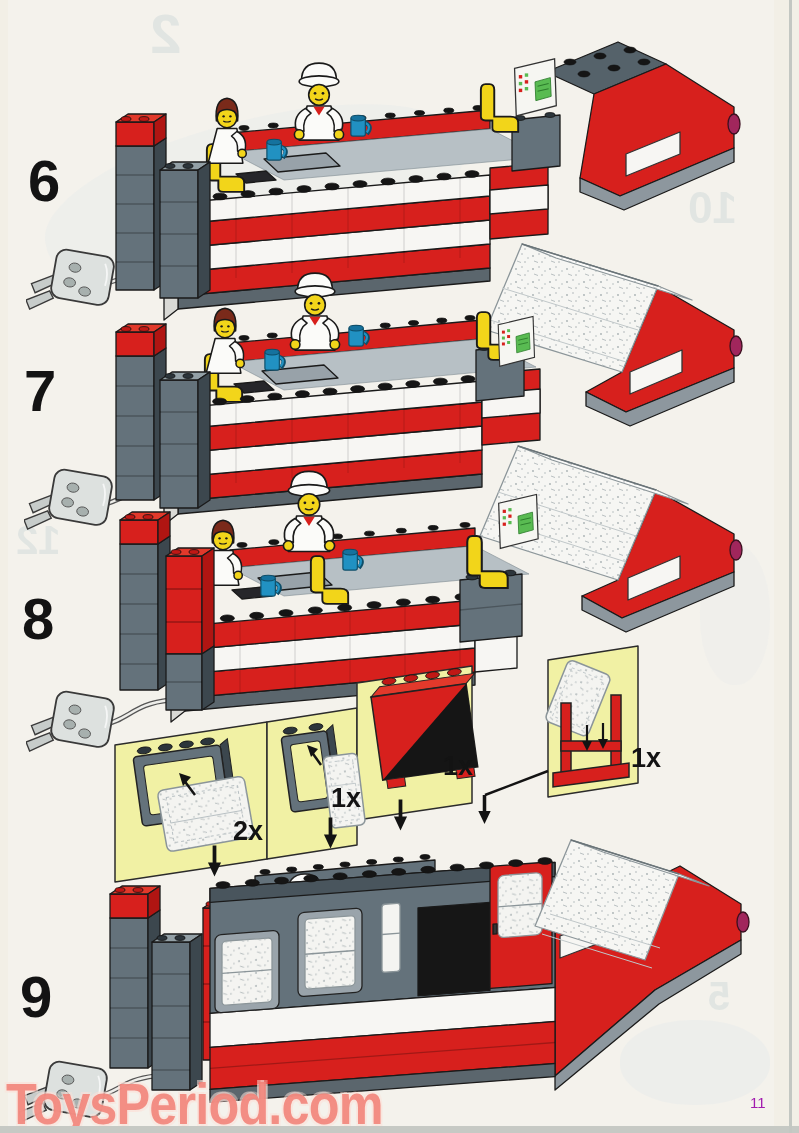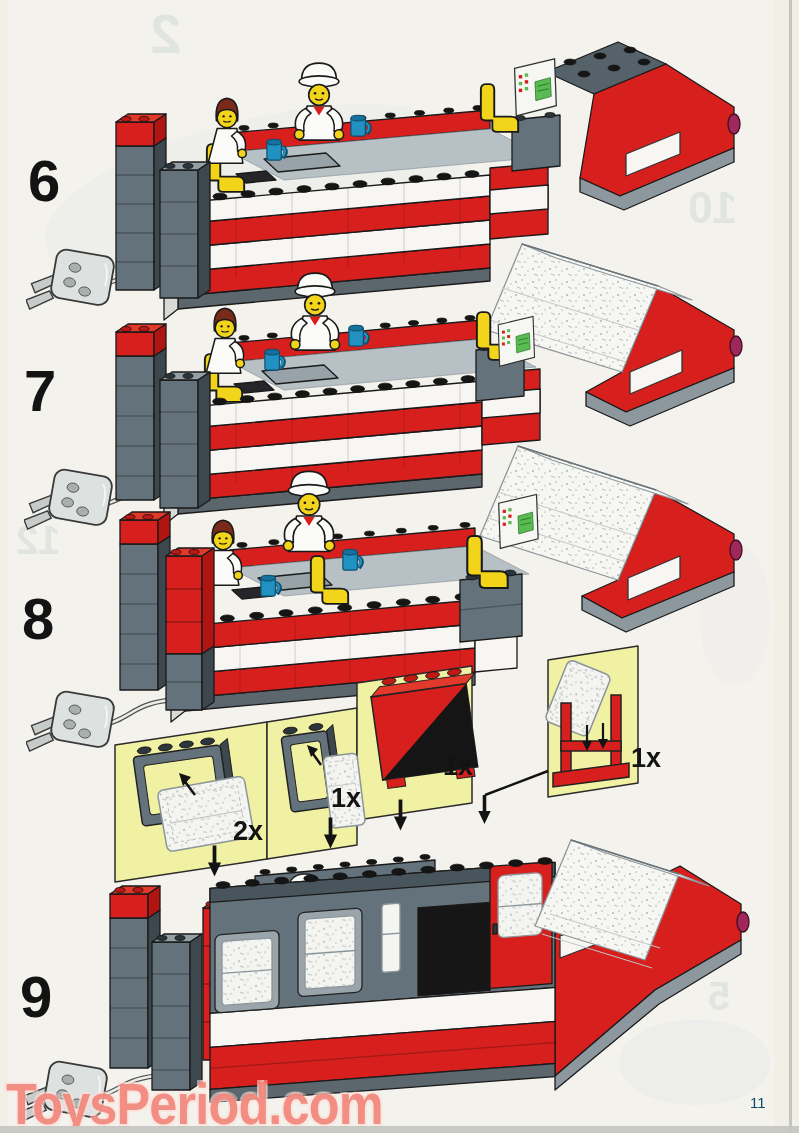--- a/index.html
+++ b/index.html
@@ -9,21 +9,21 @@
   .blob{position:absolute;background:#e7ebeb;border-radius:48%;}
   .ghostnum{position:absolute;color:#e1e5e2;font-weight:700;line-height:1;transform:scaleX(-1);}
   .scene{position:absolute;}
   svg{display:block;overflow:visible;}
   .stepnum{position:absolute;font-weight:700;font-size:58px;color:#131313;line-height:1;}
   .cl{font-family:"Liberation Sans",sans-serif;font-size:27px;font-weight:600;fill:#131313;}
   .watermark{position:absolute;left:6px;top:1070px;font-size:58px;font-weight:700;letter-spacing:-1px;
      color:rgba(241,130,119,.88);transform:scaleX(.87);transform-origin:left top;white-space:nowrap;
      text-shadow:2px 2px 0 rgba(252,224,216,.55),-2px -2px 0 rgba(252,224,216,.55),
                  2px -2px 0 rgba(252,224,216,.4),-2px 2px 0 rgba(252,224,216,.4);}
-  .pagenum{position:absolute;left:750px;top:1094px;font-size:15px;color:#0c4a6e;}
+  .pagenum{position:absolute;left:750px;top:1094px;font-size:15px;color:#a21caf;}
   .edge-b{position:absolute;left:0;top:1126px;width:799px;height:7px;background:#c6c9c4;}
   .edge-r{position:absolute;left:789px;top:0;width:3px;height:1133px;background:#c3c7c2;}
 </style>
 </head>
 <body>
 
 <div class="page">
   <div class="canvas"></div>
 
   <div class="blob" style="left:40px;top:120px;width:430px;height:150px;opacity:.45;transform:rotate(-14deg);"></div>

